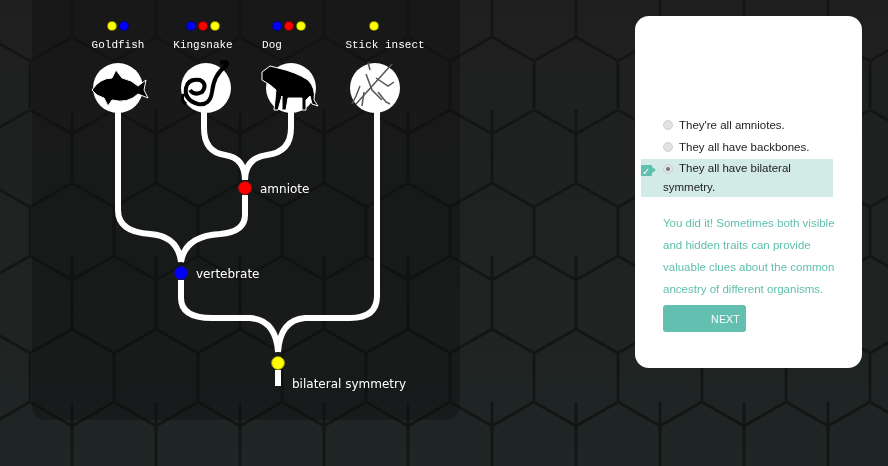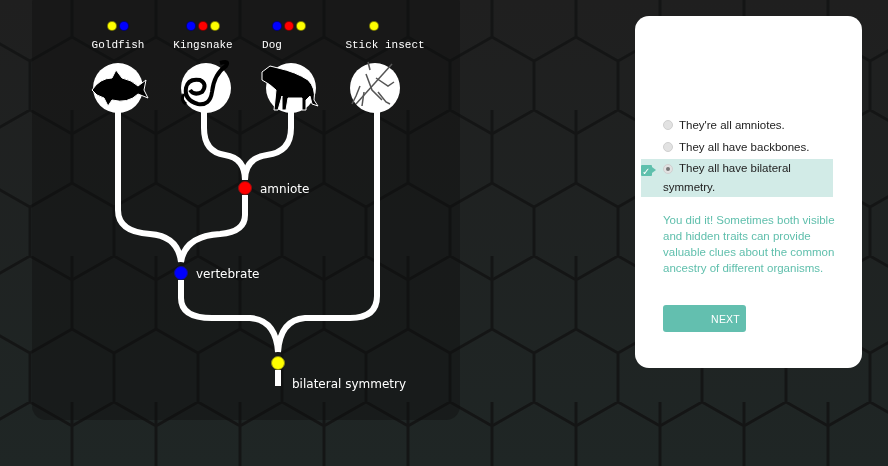--- a/index.html
+++ b/index.html
@@ -19,21 +19,21 @@
   .question{position:absolute;left:28px;top:29px;width:186px;font-size:11.5px;line-height:14px;color:#222;}
   .option{position:absolute;left:6px;width:192px;font-size:11.5px;color:#222;line-height:20px;}
   .option .radio{position:absolute;left:22px;top:5px;width:10px;height:10px;border-radius:50%;
     background:#e2e2e2;box-sizing:border-box;border:1px solid #d0d0d0;}
   .option .radio.sel::after{content:"";position:absolute;left:2px;top:2px;width:4px;height:4px;border-radius:50%;background:#777;}
   .option .otext{position:absolute;left:38px;top:0;}
   .option.selected{background:#d2ebe7;}
   .check{position:absolute;left:0px;top:6px;width:11px;height:11px;background:#5fc0ad;border-radius:1px;}
   .check::after{content:"";position:absolute;right:-4px;top:2px;border-left:4px solid #5fc0ad;border-top:3.5px solid transparent;border-bottom:3.5px solid transparent;}
   .check span{position:absolute;left:1px;top:-3px;color:#fff;font-size:10px;font-family:"DejaVu Sans",sans-serif;}
-  .feedback{position:absolute;left:28px;top:196px;width:176px;font-size:11.5px;line-height:16px;color:#5fbfac;}
+  .feedback{position:absolute;left:28px;top:196px;width:176px;font-size:11.5px;line-height:22px;color:#5fbfac;}
   .next{position:absolute;left:28px;top:289px;width:83px;height:27px;background:#63bfaf;border-radius:3px;
     color:#fff;font-size:10.5px;display:flex;align-items:center;justify-content:center;letter-spacing:0.2px;cursor:pointer;border:none;padding-left:48px;}
 </style>
 </head>
 <body>
 
 <svg class="hexbg" viewBox="0 0 888 466" preserveAspectRatio="none">
   <defs>
     <pattern id="hex" width="84" height="146" patternUnits="userSpaceOnUse" x="-12" y="-36">
       <path d="M42 0 L84 24 L84 73 L42 97 L0 73 L0 24 Z M42 97 L42 146 M0 73 L-42 97 M84 73 L126 97" fill="none" stroke="#141515" stroke-width="3"></path>

